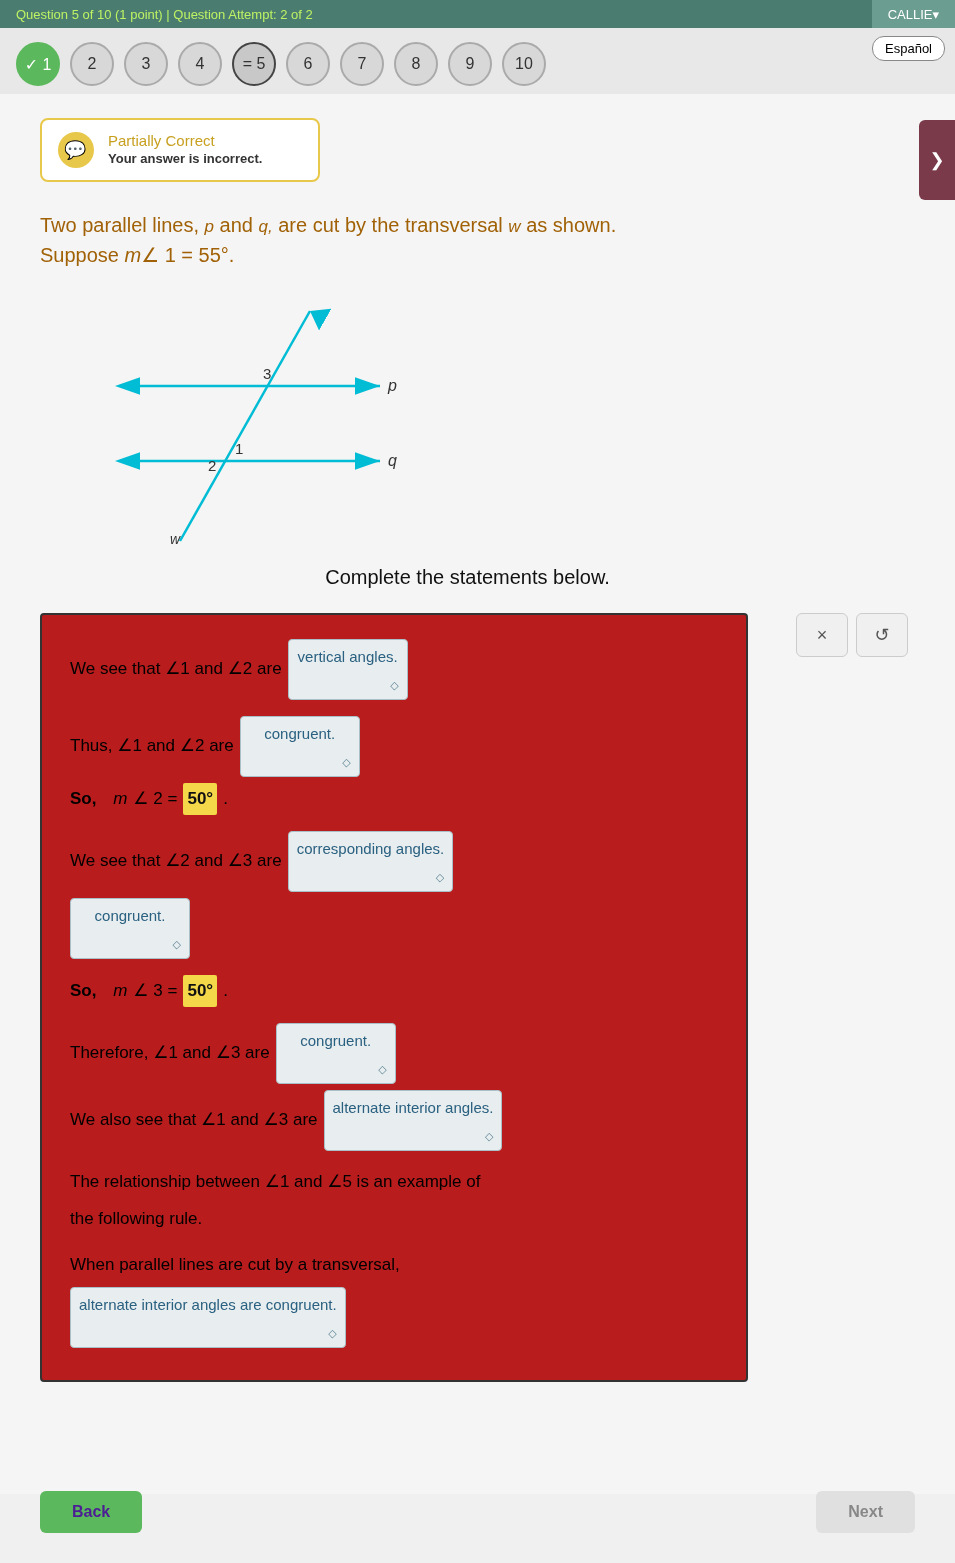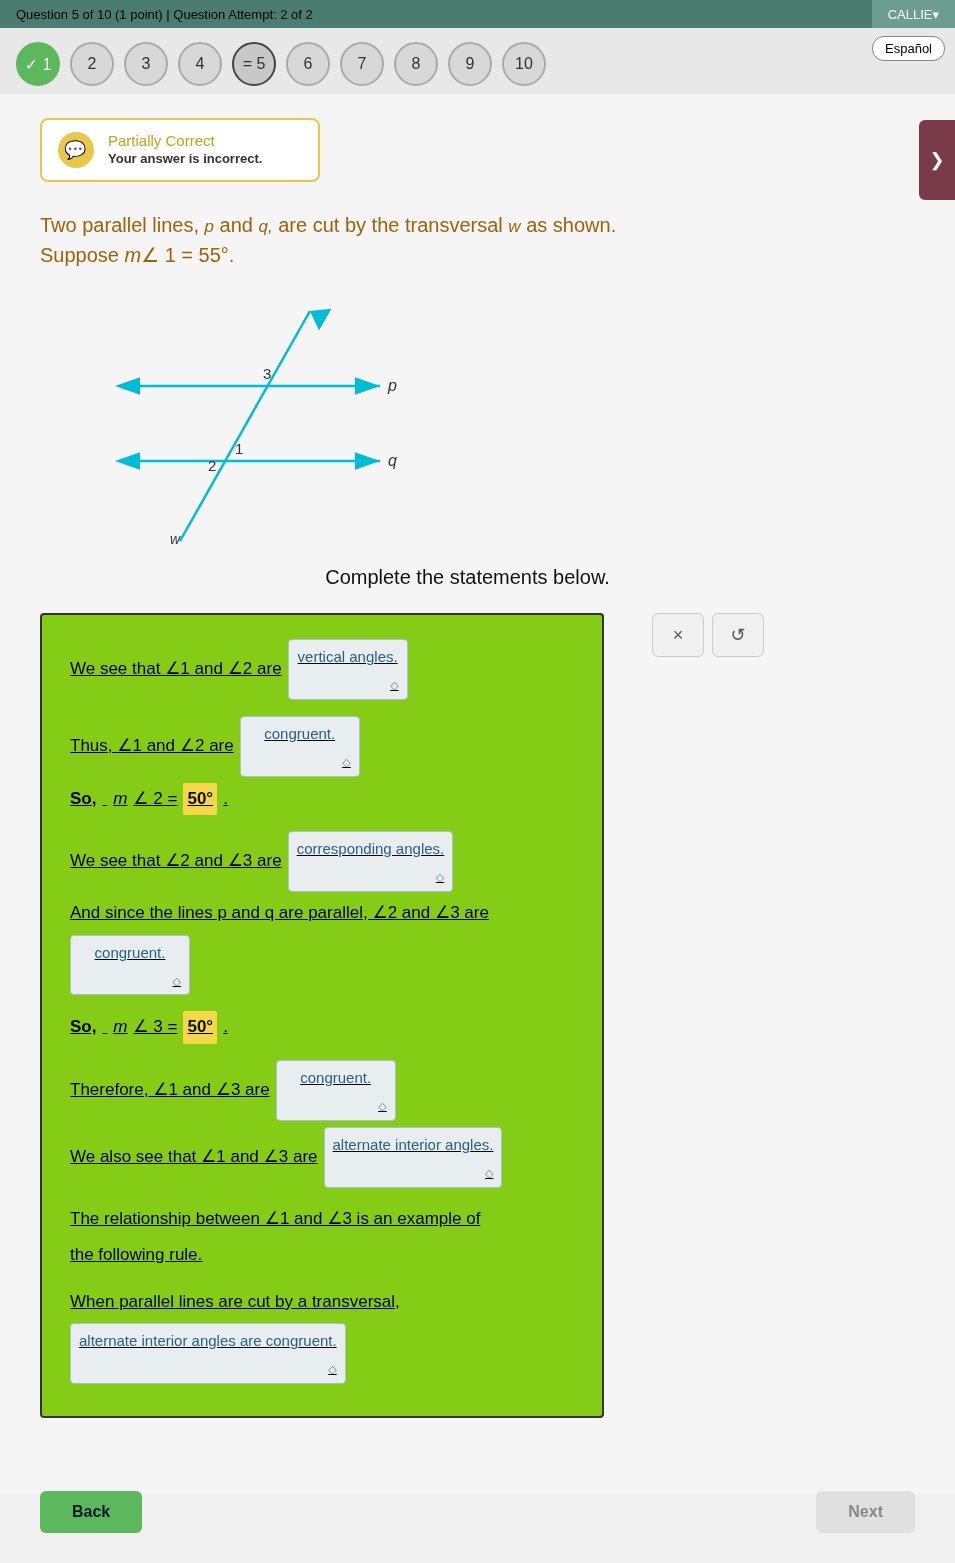--- a/index.html
+++ b/index.html
@@ -20,21 +20,21 @@
       align-items: center;
       padding: 0 16px;
       color: white;
       font-size: 13px;
       position: relative;
     }
     .header-bar .header-text {
       display: flex;
       align-items: center;
       gap: 8px;
-      color: #000000;
+      color: #bef264;
       font-size: 13px;
     }
     .header-bar .callie-btn {
       position: absolute;
       right: 0;
       top: 0;
       background: #6b9e90;
       color: white;
       border: none;
       padding: 4px 16px;
@@ -185,26 +185,25 @@
       margin-bottom: 24px;
       margin-top: 8px;
       text-align: center;
     }
 
     
     .statements-box {
       border: 2px solid #333;
       border-radius: 4px;
       padding: 24px 28px;
-      background: #84cc16;
-      width: 564px;
+      background: #b91c1c;
+      width: 708px;
       font-size: 17px;
       line-height: 1.8;
       position: relative;
-      text-decoration: underline;
     }
 
     .statement-line {
       margin-bottom: 8px;
       display: flex;
       align-items: center;
       flex-wrap: wrap;
       gap: 6px;
     }
 
@@ -271,21 +270,21 @@
     .nav-btn {
       padding: 12px 32px;
       border-radius: 6px;
       font-size: 16px;
       font-weight: bold;
       cursor: pointer;
       border: none;
     }
     .nav-btn.back {
       background: #5cb85c;
-      color: #0f172a;
+      color: #4c1d95;
     }
     .nav-btn.next {
       background: #e0e0e0;
       color: #888;
     }
 
     .paragraph-gap {
       margin-bottom: 16px;
     }
 
@@ -412,23 +411,20 @@
       </div>
 
       <div class="statement-line sub-gap">
         <span>We see that ∠2 and ∠3 are</span>
         <span class="dropdown-select">
           <span>corresponding angles.</span>
           <span class="chevron">◇</span>
         </span>
       </div>
 
-      <div class="statement-line sub-gap">
-        <span>And since the lines p and q are parallel, ∠2 and ∠3 are</span>
-      </div>
 
       <div class="statement-line paragraph-gap">
         <span class="dropdown-select">
           <span>congruent.</span>
           <span class="chevron">◇</span>
         </span>
       </div>
 
       <div class="statement-line paragraph-gap">
         <strong><span>So,</span></strong>
@@ -445,21 +441,21 @@
 
       <div class="statement-line paragraph-gap">
         <span>We also see that ∠1 and ∠3 are</span>
         <span class="dropdown-select">
           <span>alternate interior angles.</span>
           <span class="chevron">◇</span>
         </span>
       </div>
 
       <div class="statement-line sub-gap">
-        <span>The relationship between ∠1 and ∠3 is an example of</span>
+        <span>The relationship between ∠1 and ∠5 is an example of</span>
       </div>
       <div class="statement-line paragraph-gap">
         <span>the following rule.</span>
       </div>
 
       <div class="statement-line sub-gap">
         <span>When parallel lines are cut by a transversal,</span>
       </div>
 
       <div class="statement-line">

